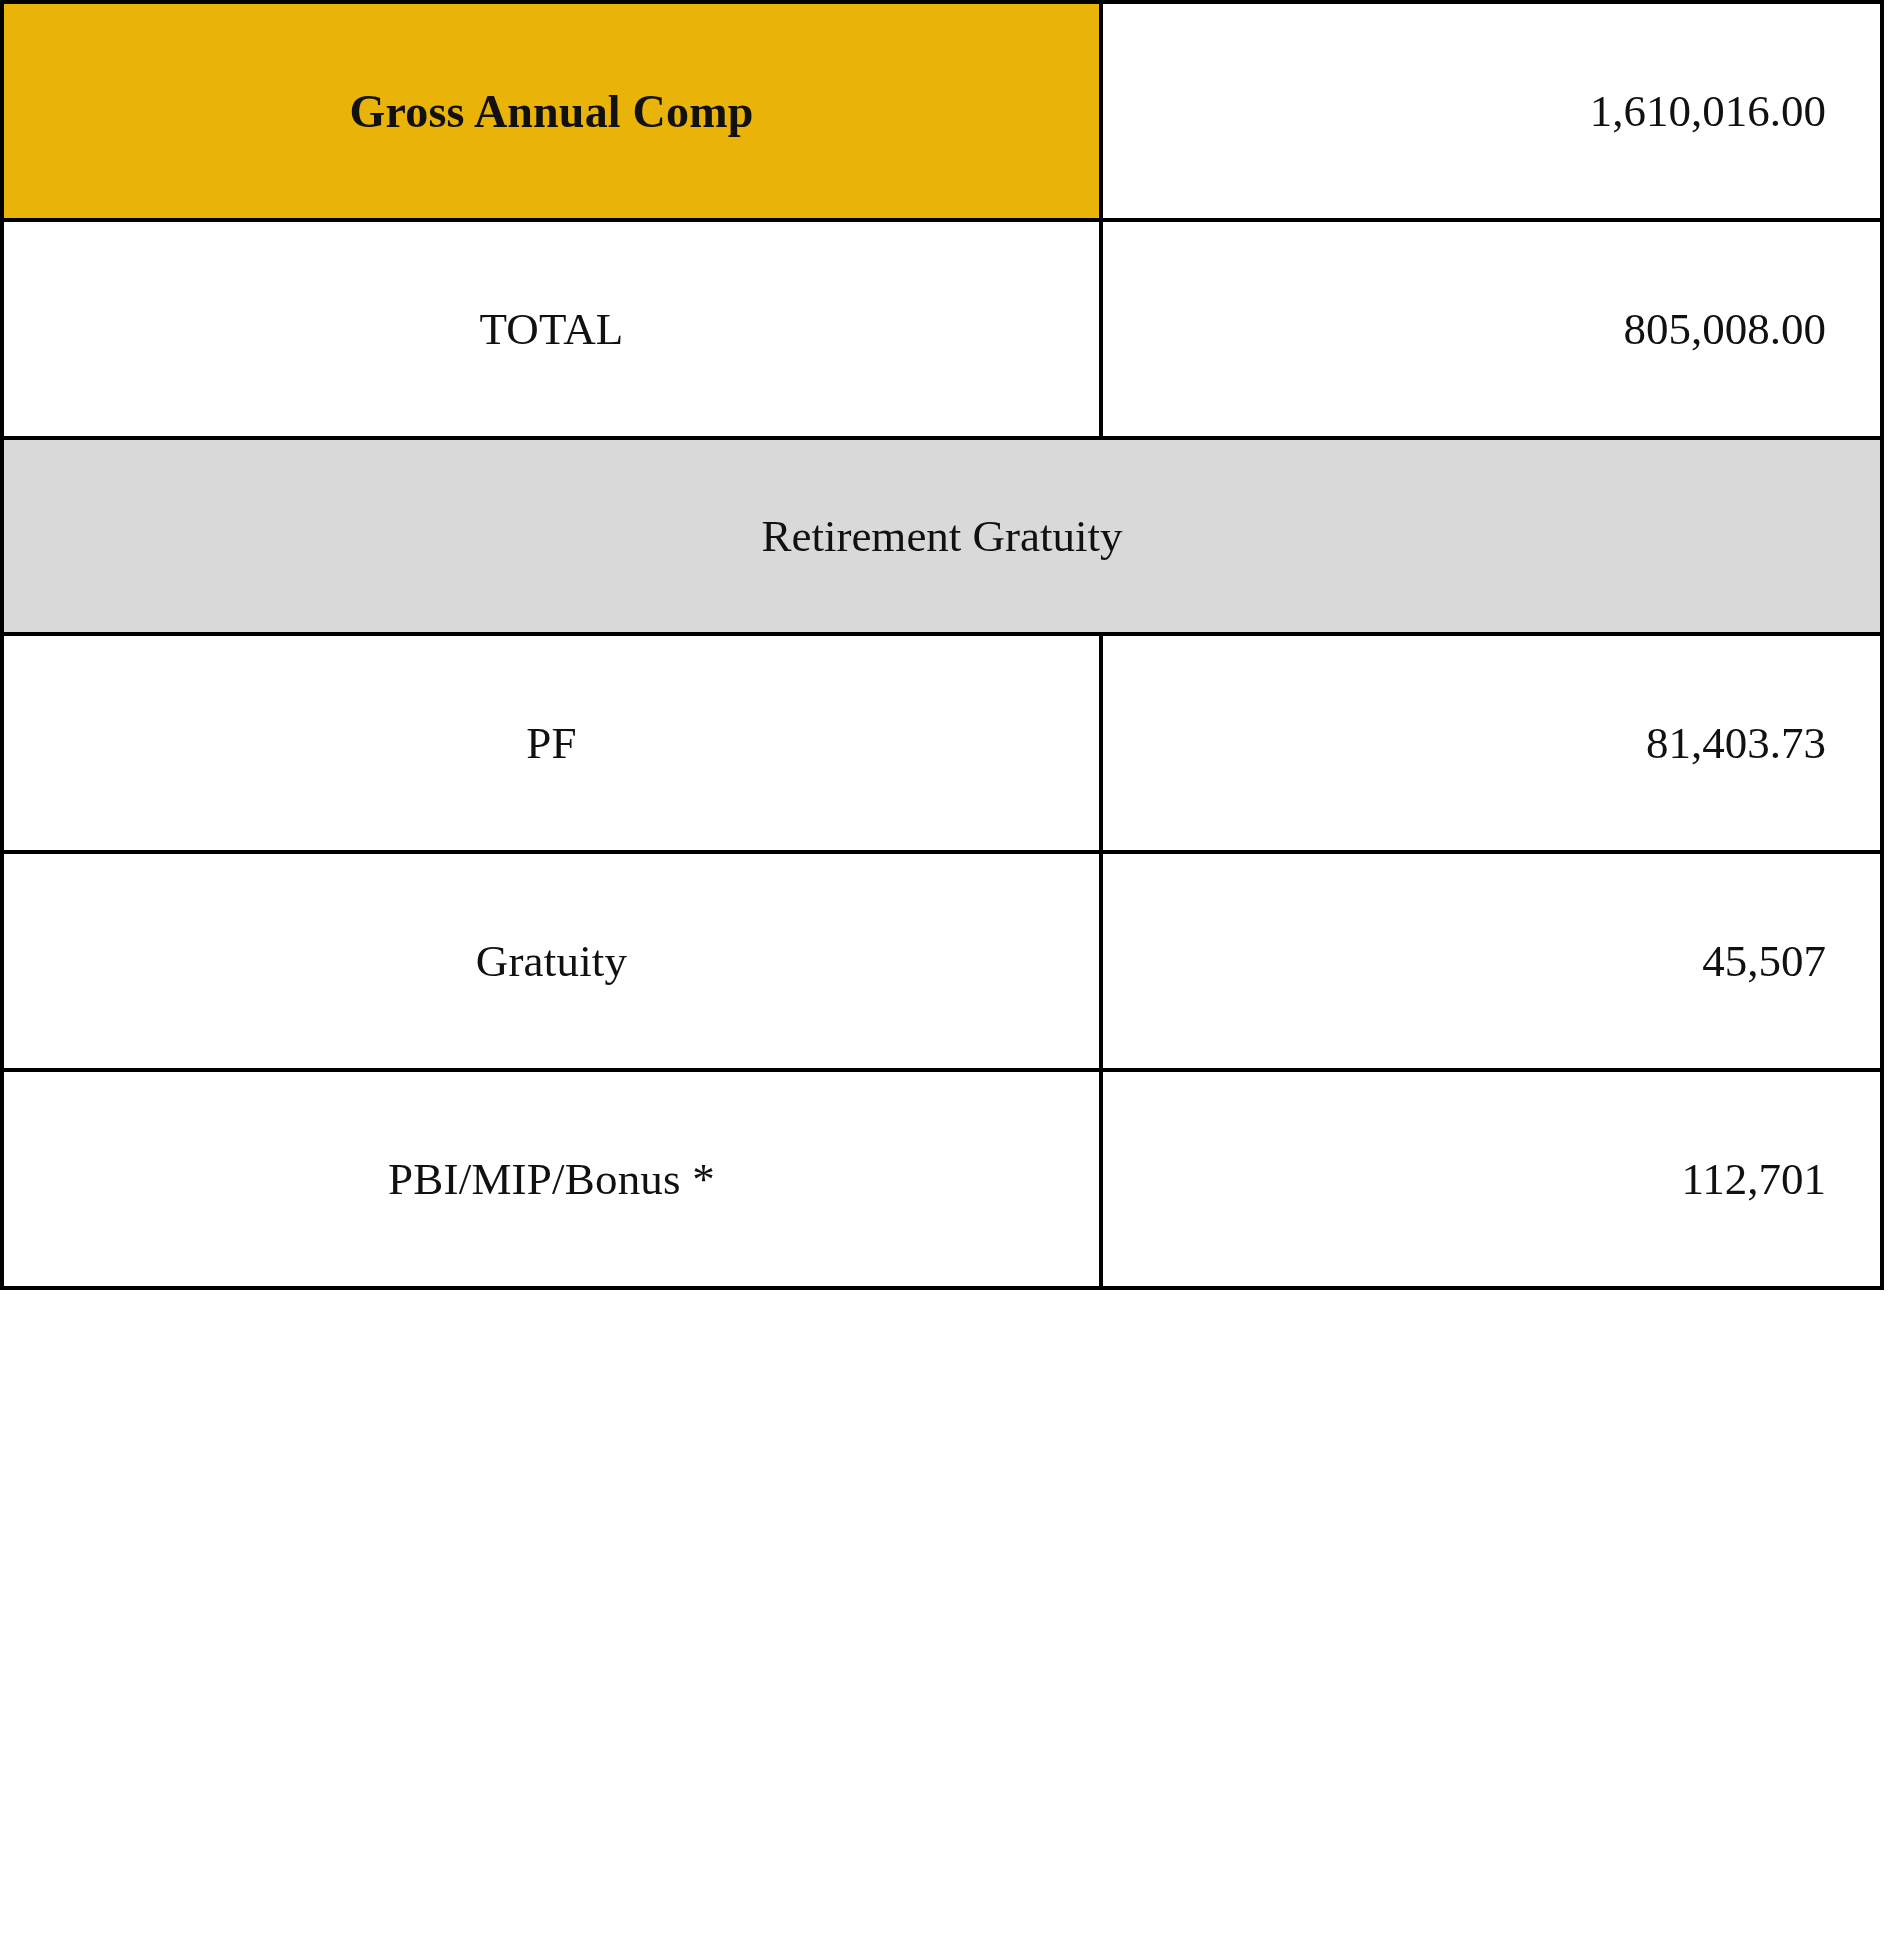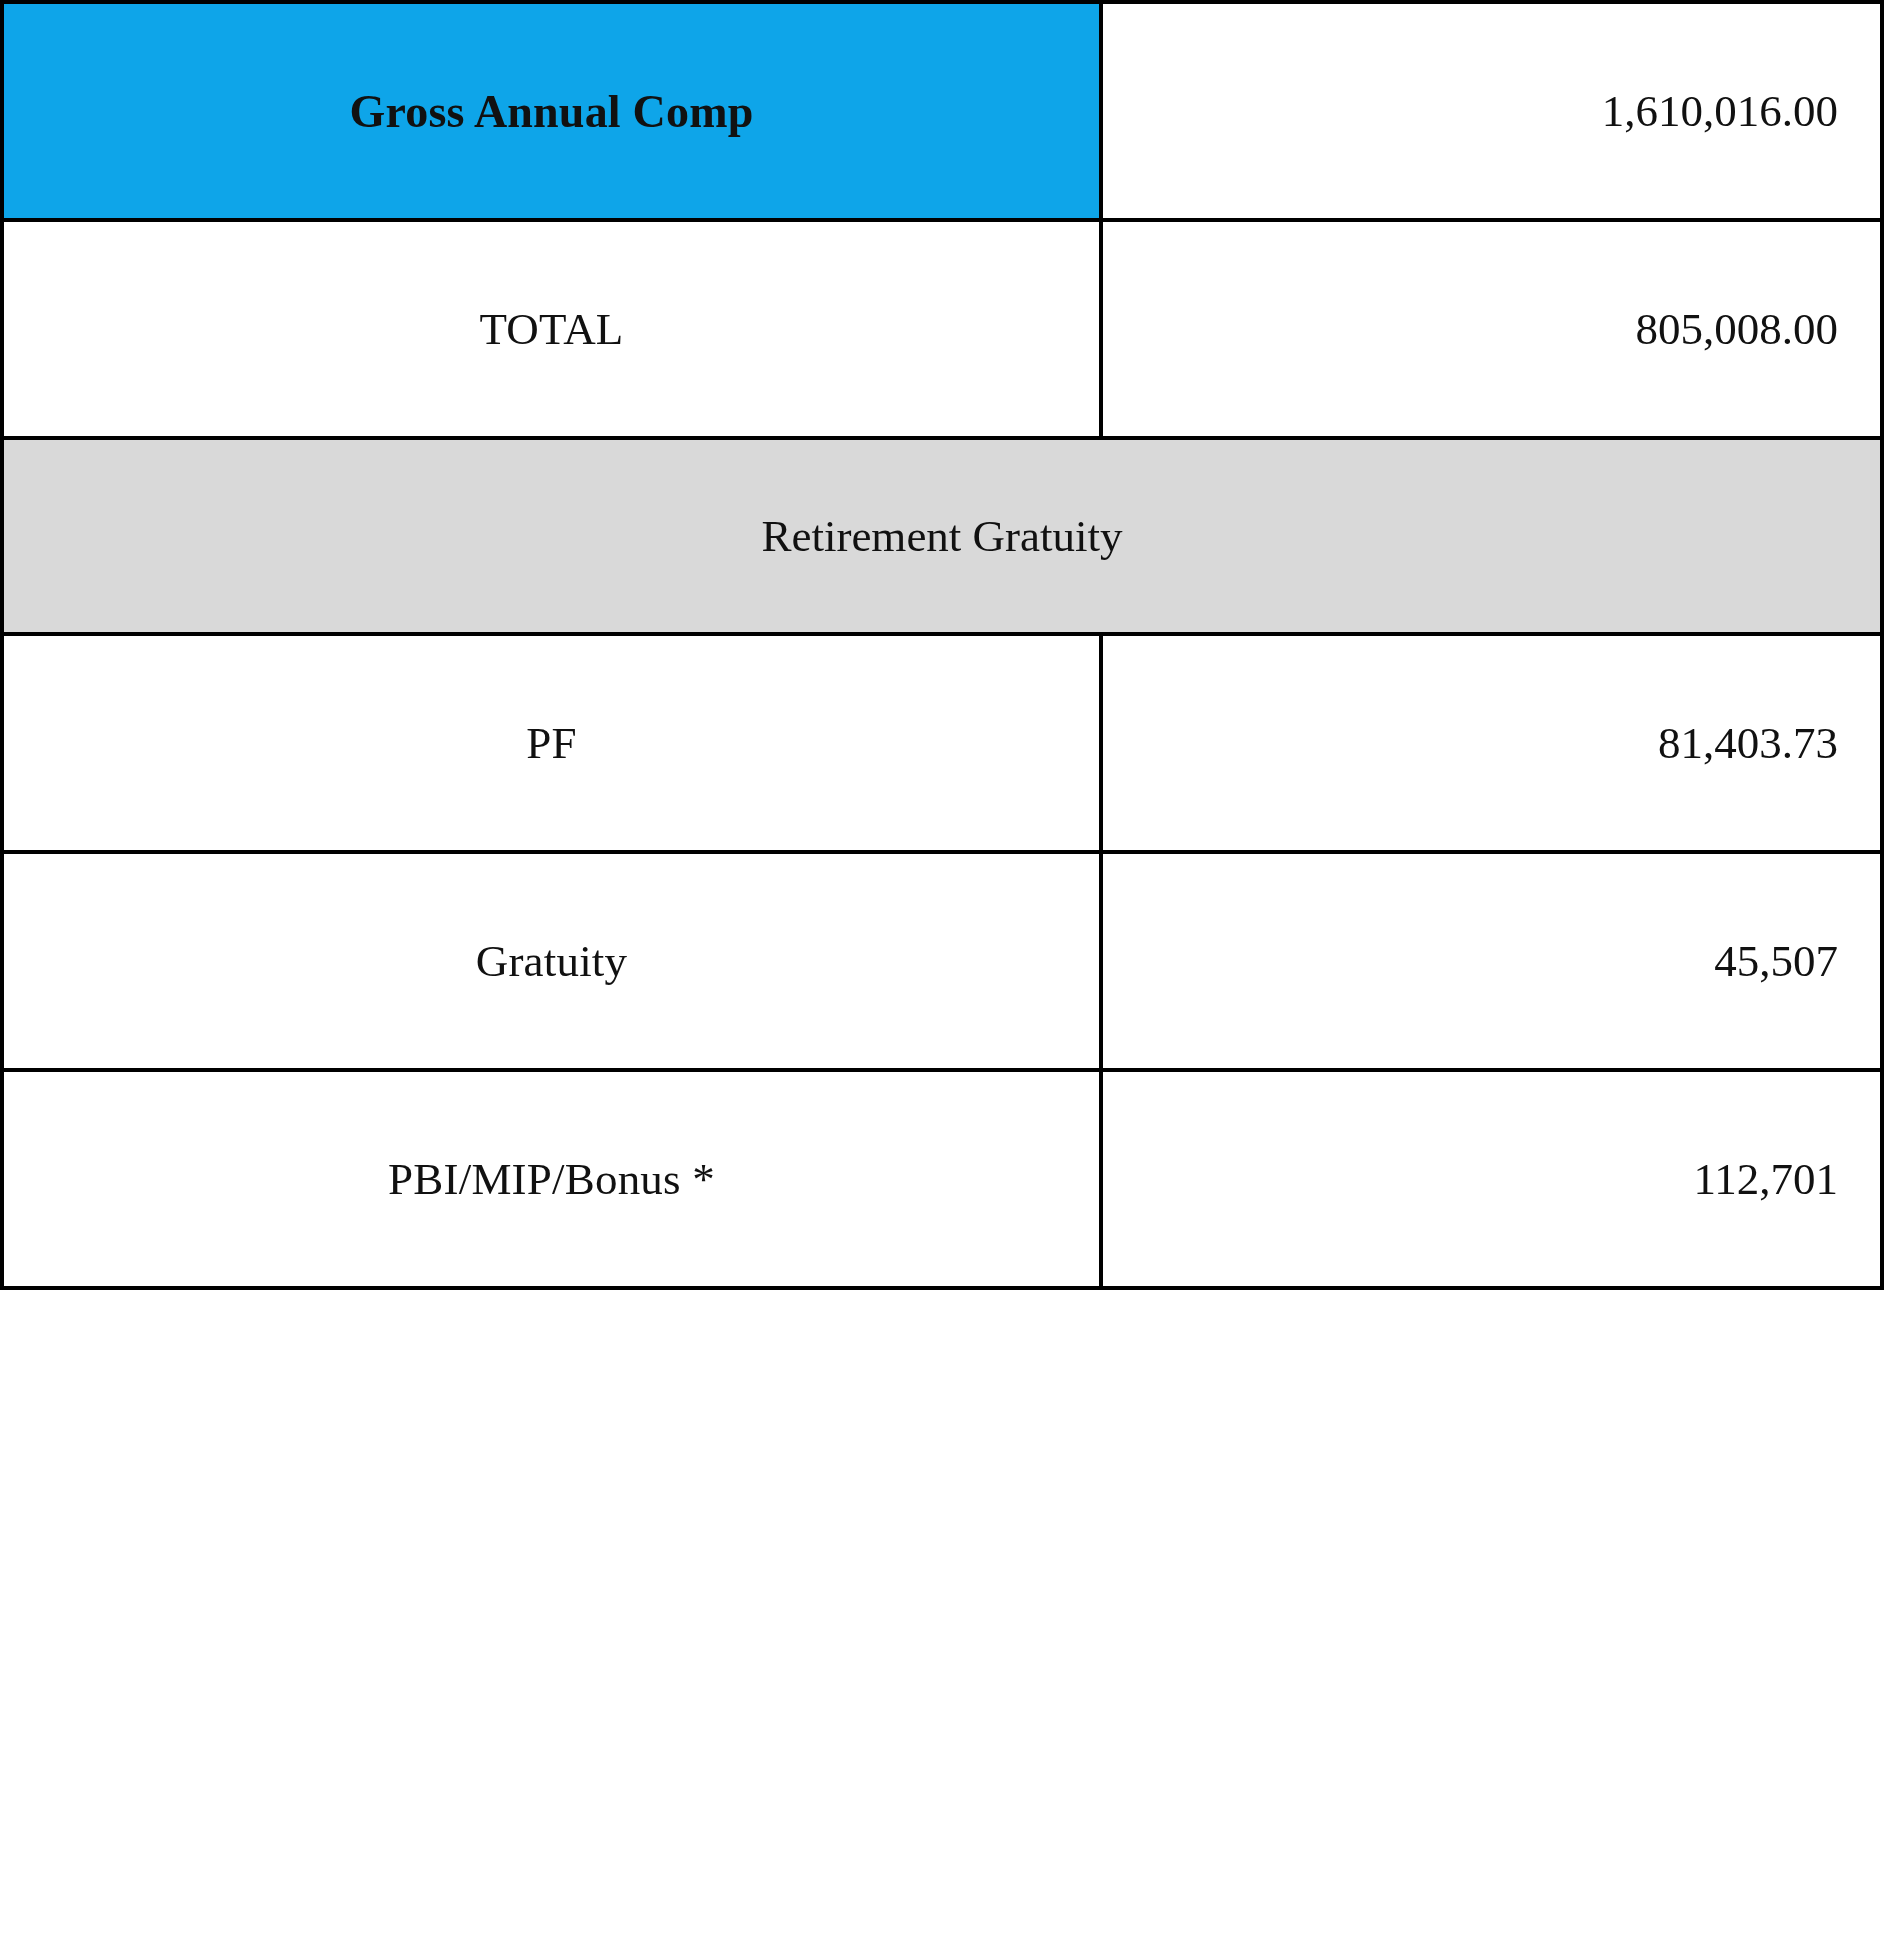--- a/index.html
+++ b/index.html
@@ -63,28 +63,28 @@
   }
   .label-left {
     justify-content: flex-start;
     font-size: 46px;
     font-weight: bold;
     padding-left: 36px;
   }
   .value-right {
     justify-content: flex-end;
     font-size: 45px;
-    padding-right: 42px;
+    padding-right: 54px;
   }
   .value-right.bold {
     font-weight: bold;
   }
 
   td.shaded {
-    background: #0ea5e9;
+    background: #eab308;
   }
 
   td.section-cell {
     background: #d9d9d9;
     border-left: 4.8px solid #000000;
     border-right: 4.8px solid #000000;
   }
   .section-inner {
     display: flex;
     align-items: center;

